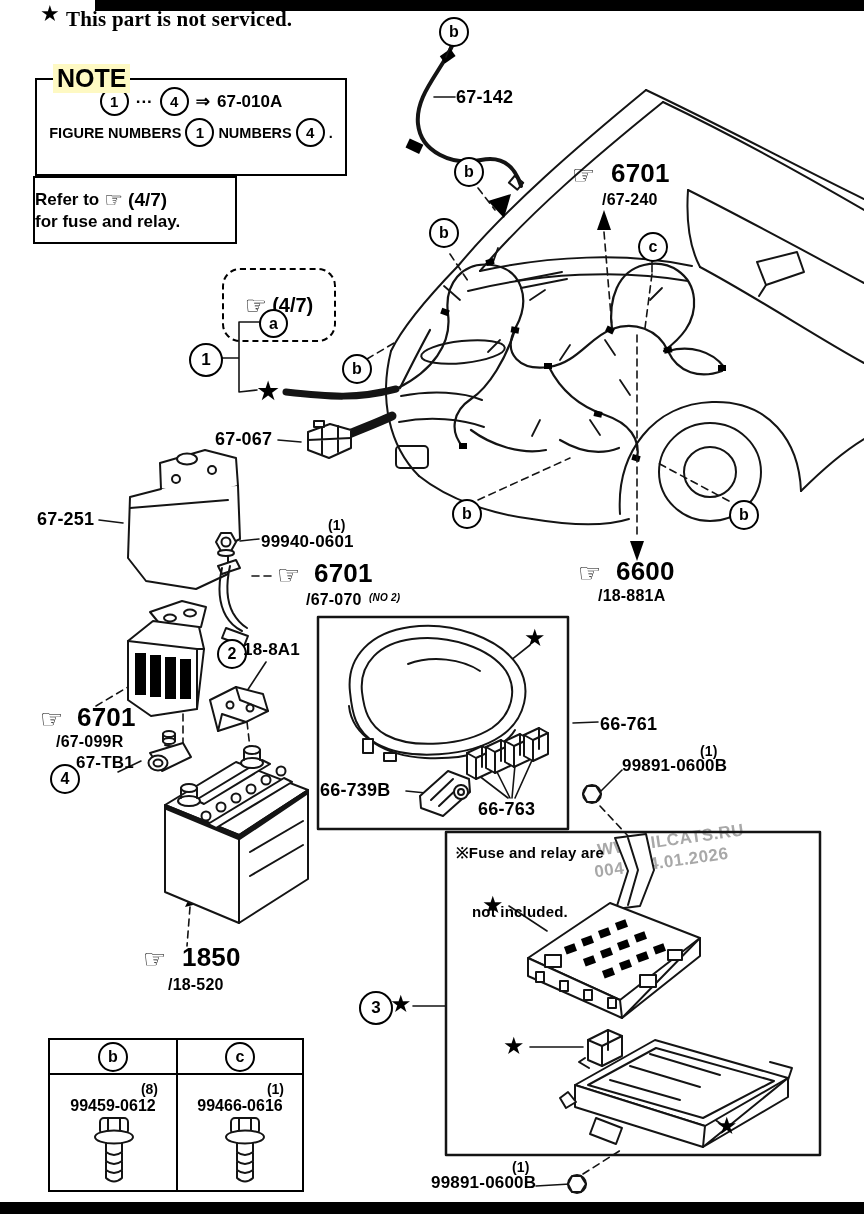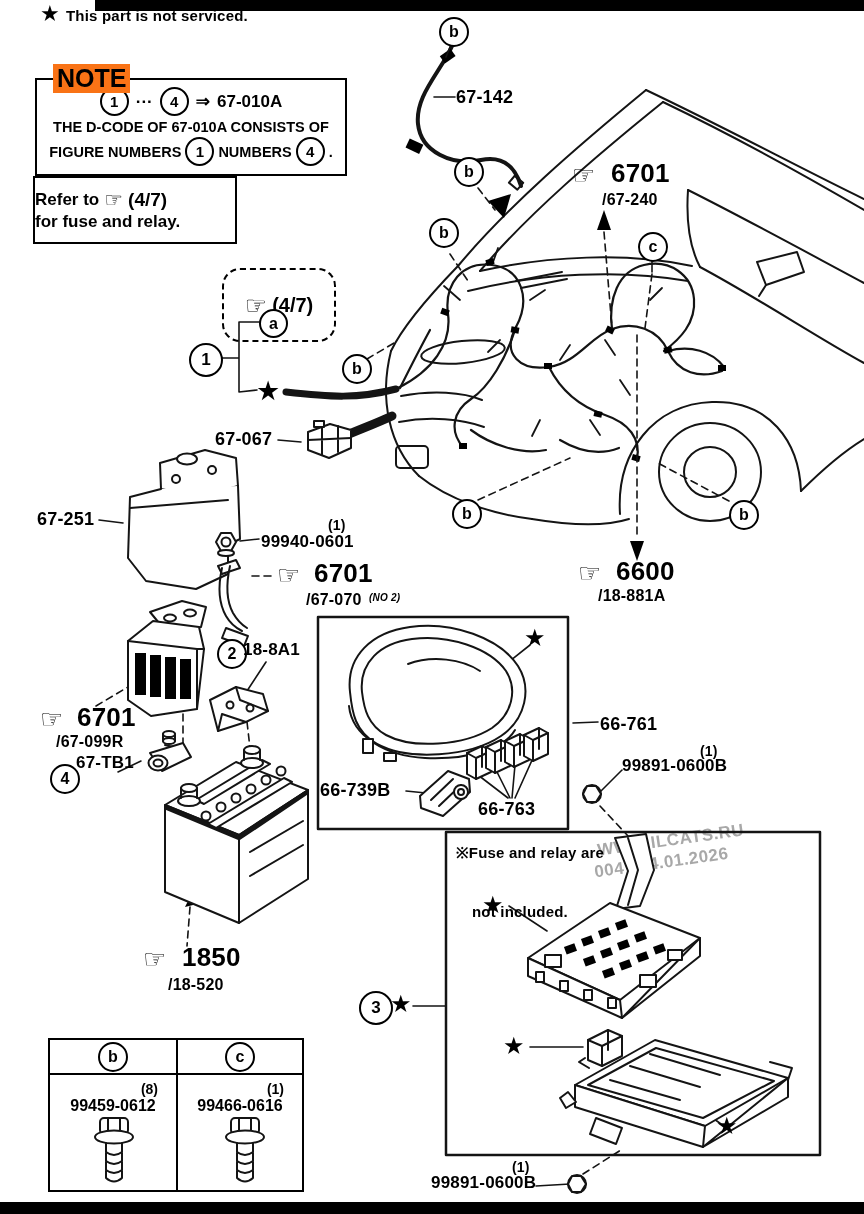--- a/index.html
+++ b/index.html
@@ -13,21 +13,21 @@
   .sub{font-size:16px;}
   .qty{font-size:14px;}
   .hand{font-weight:400;}
   .star{font-weight:400;line-height:1;}
   .circ{position:absolute;border:2px solid #000;border-radius:50%;background:#fff;
         display:flex;align-items:center;justify-content:center;font-weight:700;z-index:3;}
   .ic{display:inline-flex;width:25px;height:25px;border:2px solid #000;border-radius:50%;
       align-items:center;justify-content:center;font-size:15px;font-weight:700;flex:none;}
   .z3{z-index:3;}
   #note-box{position:absolute;left:35px;top:78px;width:308px;height:94px;border:2px solid #000;z-index:3;}
-  #note-title{position:absolute;left:16px;top:-16px;background:#f97316;padding:0 4px;font-size:25px;font-weight:700;}
+  #note-title{position:absolute;left:16px;top:-16px;background:#fef9c3;padding:0 4px;font-size:25px;font-weight:700;}
   .note-row{display:flex;align-items:center;justify-content:center;gap:7px;font-size:17px;font-weight:700;}
   #refer-box{position:absolute;left:33px;top:176px;width:200px;height:64px;border:2px solid #000;z-index:3;
              display:flex;flex-direction:column;justify-content:center;font-size:17px;font-weight:700;}
   #ref47-box{position:absolute;left:222px;top:268px;width:110px;height:70px;border:2px dashed #000;border-radius:18px;
              z-index:3;display:flex;align-items:center;justify-content:center;gap:5px;}
   #watermark{position:absolute;left:596px;top:840px;z-index:1;color:#a8a8a8;font-size:17px;font-weight:700;
              transform:rotate(-8deg);transform-origin:left top;letter-spacing:.5px;line-height:1.25;}
   #bolt-table{position:absolute;left:48px;top:1038px;width:252px;height:150px;border:2.5px solid #000;z-index:3;
               display:grid;grid-template-columns:128px 1fr;grid-template-rows:35px 1fr;}
   .bt-head{border-bottom:2px solid #000;display:flex;align-items:center;justify-content:center;}
@@ -41,33 +41,30 @@
 </style>
 </head>
 <body>
 
 <div id="canvas">
 
   <div class="bar" style="left:95px;top:0;width:769px;height:11px;"></div>
   <div class="bar" style="left:0;top:1202px;width:864px;height:12px;"></div>
 
   <span class="lbl star z3" style="left:40px;top:3px;font-size:22px;">★</span>
-  <span class="lbl z3" style="left:66px;top:8px;font-size:15px;">This part is not serviced.</span>
+  <span class="lbl z3" style="left:66px;top:8px;font-size:21px;font-family:Liberation Serif, serif;">This part is not serviced.</span>
 
   <div id="note-box">
     <div id="note-title">NOTE</div>
     <div class="note-row" style="margin-top:7px;">
       <span class="ic">1</span>
       <span>···</span>
       <span class="ic">4</span>
       <span>⇒</span>
       <span>67-010A</span>
-    </div>
-    <div class="note-row" style="margin-top:3px;font-size:14.5px;">
-      <span>THE D-CODE OF 67-010A CONSISTS OF</span>
     </div>
     <div class="note-row" style="margin-top:2px;font-size:14.5px;gap:4px;">
       <span>FIGURE NUMBERS</span>
       <span class="ic">1</span>
       <span>NUMBERS</span>
       <span class="ic">4</span>
       <span>.</span>
     </div>
   </div>
 

